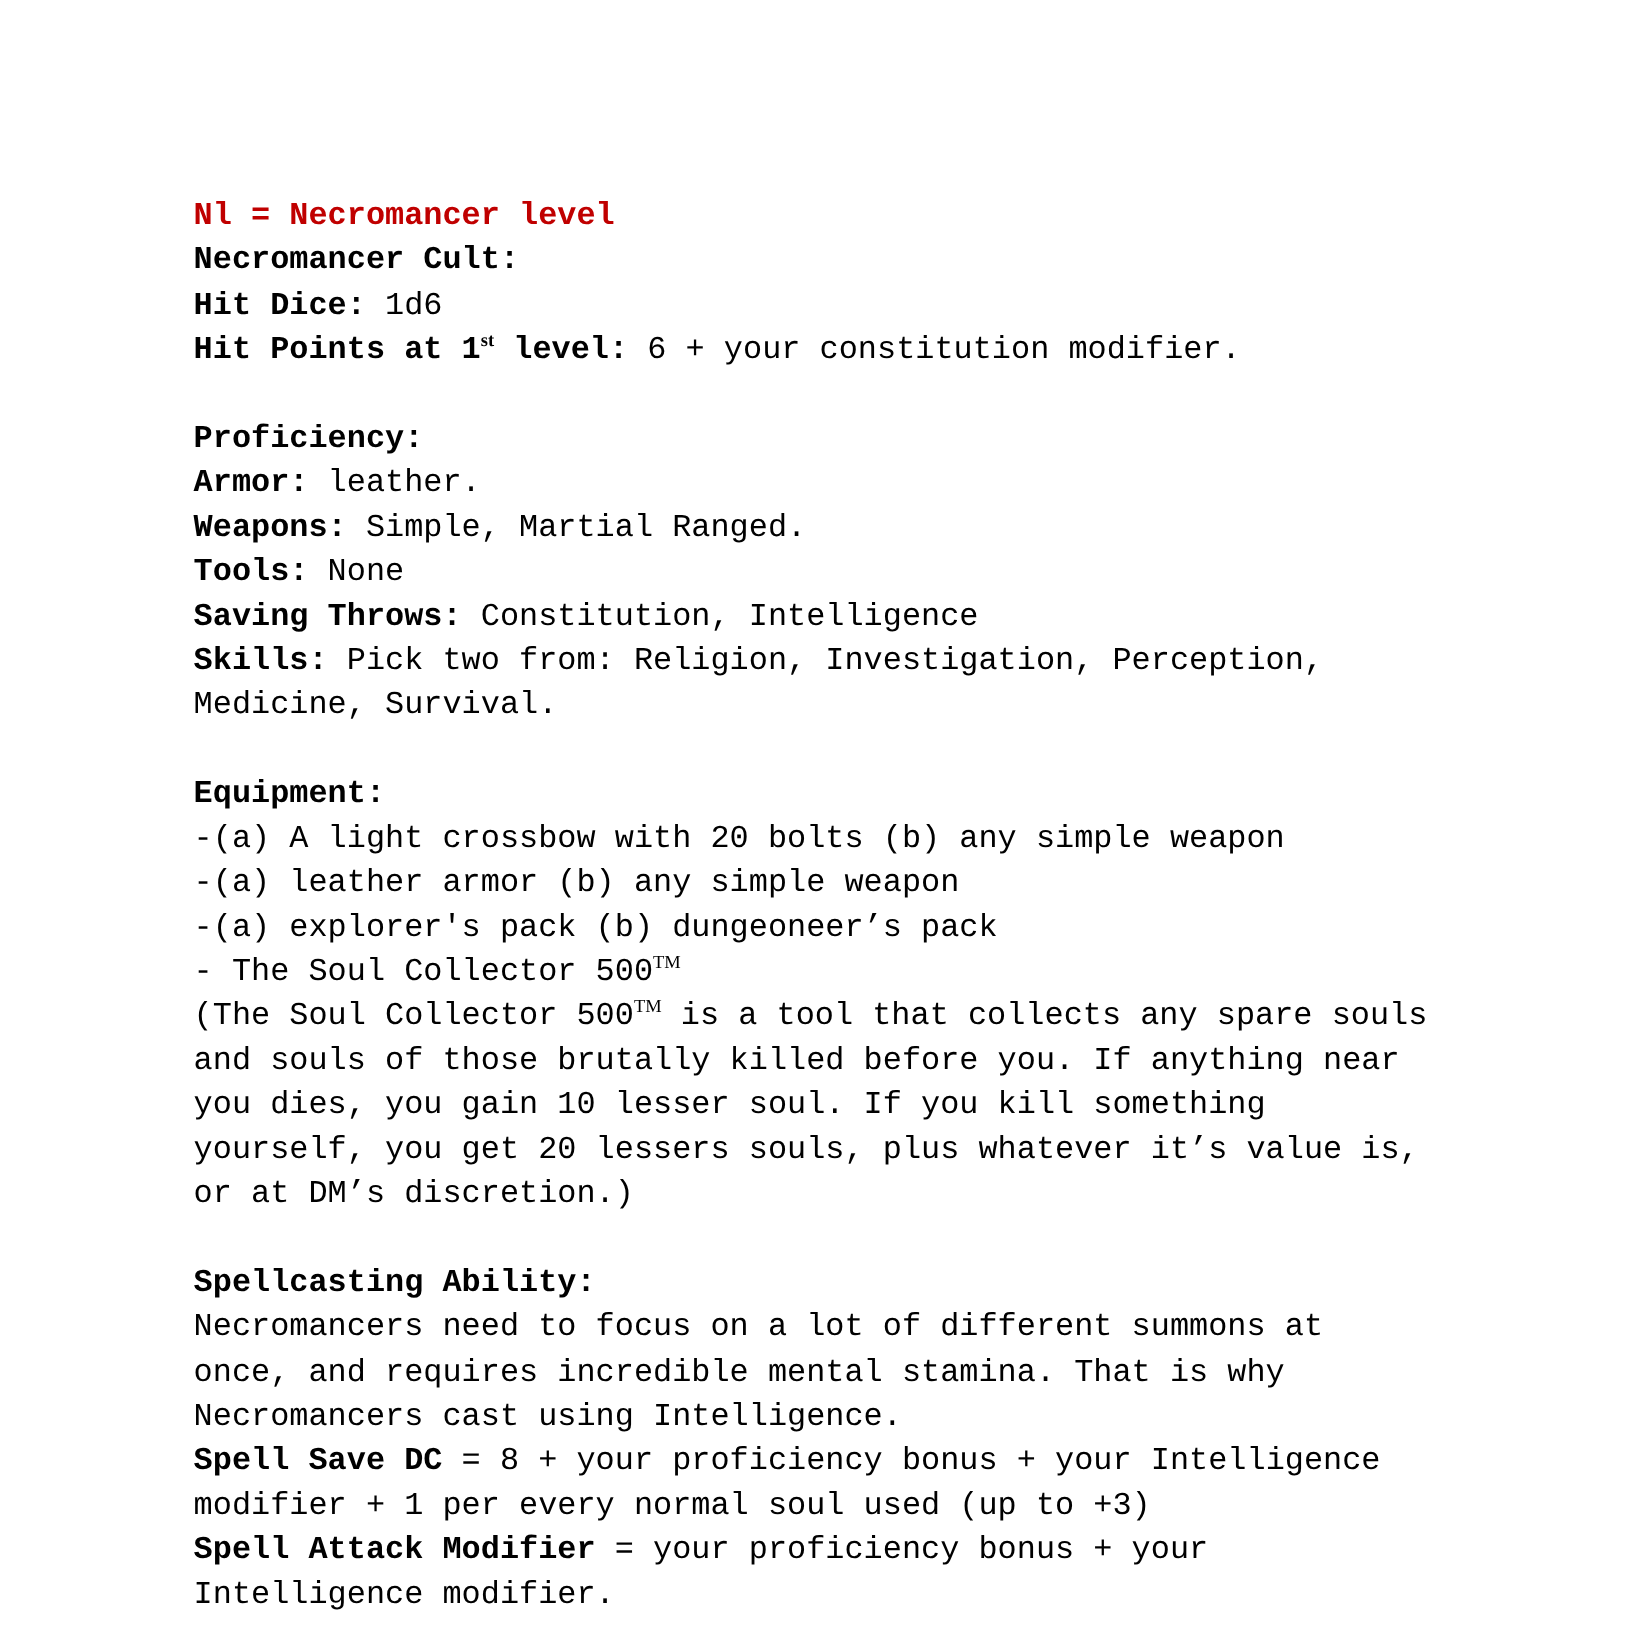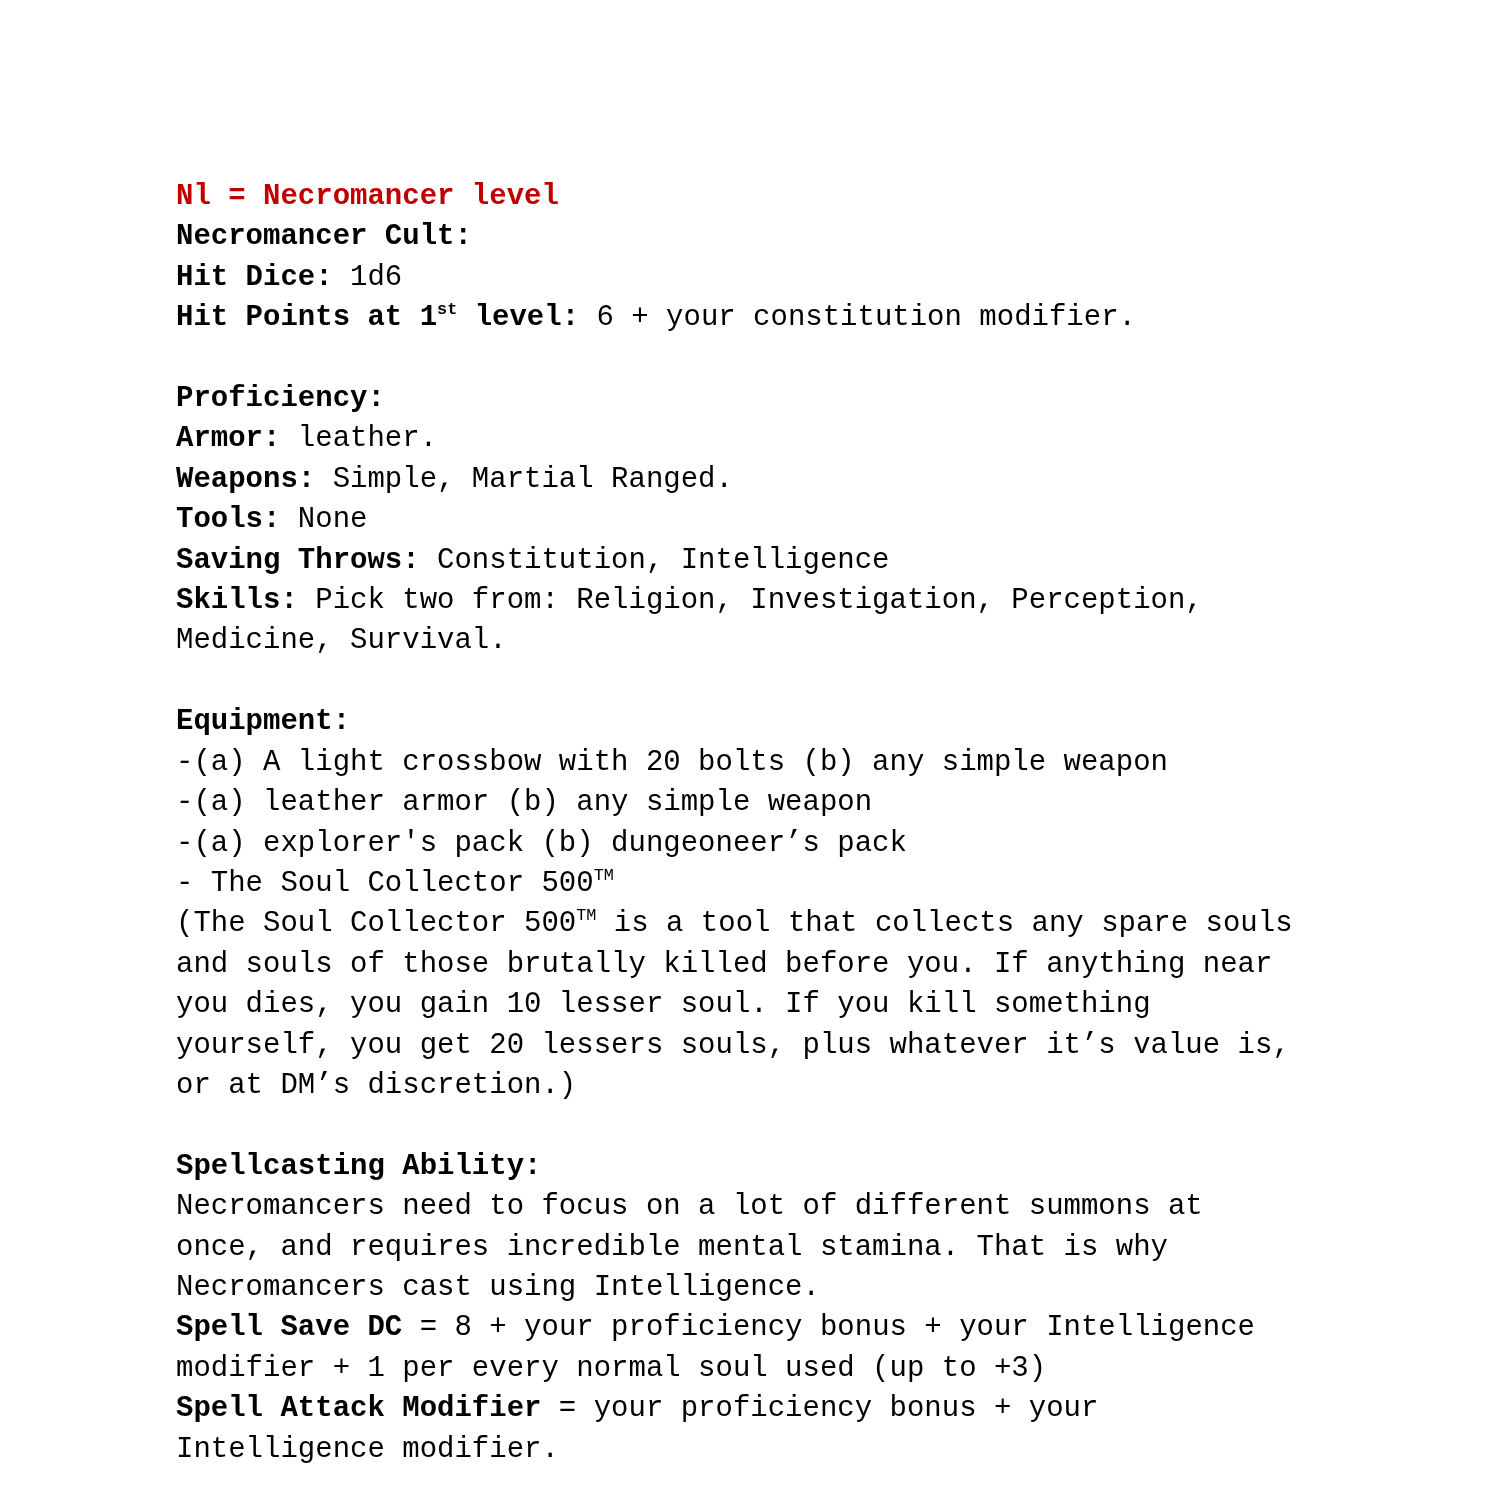--- a/index.html
+++ b/index.html
@@ -28,18 +28,19 @@
   .line {
     min-height: 40.4px;
   }
   .bold {
     font-weight: bold;
   }
   .sup {
     font-size: 0.58em;
     vertical-align: super;
     line-height: 0;
+    font-family: Liberation Serif, serif;
   }
 </style>
 </head>
 <body>
 
 <div class="page" style="background: rgb(255, 255, 255); color: rgb(0, 0, 0);"><div class="line"><span class="bold" style="color: rgb(192, 0, 0);">Nl = Necromancer level</span></div><div class="line"><span class="bold">Necromancer Cult:</span></div><div class="line"><span class="bold">Hit Dice:</span><span> 1d6</span></div><div class="line"><span class="bold">Hit Points at 1</span><span class="bold sup">st</span><span class="bold"> level:</span><span> 6 + your constitution modifier.</span></div><div class="line">&nbsp;</div><div class="line"><span class="bold">Proficiency:</span></div><div class="line"><span class="bold">Armor:</span><span> leather.</span></div><div class="line"><span class="bold">Weapons:</span><span> Simple, Martial Ranged.</span></div><div class="line"><span class="bold">Tools:</span><span> None</span></div><div class="line"><span class="bold">Saving Throws:</span><span> Constitution, Intelligence</span></div><div class="line"><span class="bold">Skills:</span><span> Pick two from: Religion, Investigation, Perception,</span></div><div class="line"><span>Medicine, Survival.</span></div><div class="line">&nbsp;</div><div class="line"><span class="bold">Equipment:</span></div><div class="line"><span>-(a) A light crossbow with 20 bolts (b) any simple weapon</span></div><div class="line"><span>-(a) leather armor (b) any simple weapon</span></div><div class="line"><span>-(a) explorer's pack (b) dungeoneer’s pack</span></div><div class="line"><span>- The Soul Collector 500</span><span class="sup">TM</span></div><div class="line"><span>(The Soul Collector 500</span><span class="sup">TM</span><span> is a tool that collects any spare souls</span></div><div class="line"><span>and souls of those brutally killed before you. If anything near</span></div><div class="line"><span>you dies, you gain 10 lesser soul. If you kill something</span></div><div class="line"><span>yourself, you get 20 lessers souls, plus whatever it’s value is,</span></div><div class="line"><span>or at DM’s discretion.)</span></div><div class="line">&nbsp;</div><div class="line"><span class="bold">Spellcasting Ability:</span></div><div class="line"><span>Necromancers need to focus on a lot of different summons at</span></div><div class="line"><span>once, and requires incredible mental stamina. That is why</span></div><div class="line"><span>Necromancers cast using Intelligence.</span></div><div class="line"><span class="bold">Spell Save DC</span><span> = 8 + your proficiency bonus + your Intelligence</span></div><div class="line"><span>modifier + 1 per every normal soul used (up to +3)</span></div><div class="line"><span class="bold">Spell Attack Modifier</span><span> = your proficiency bonus + your</span></div><div class="line"><span>Intelligence modifier.</span></div></div>
 
 </body></html>

